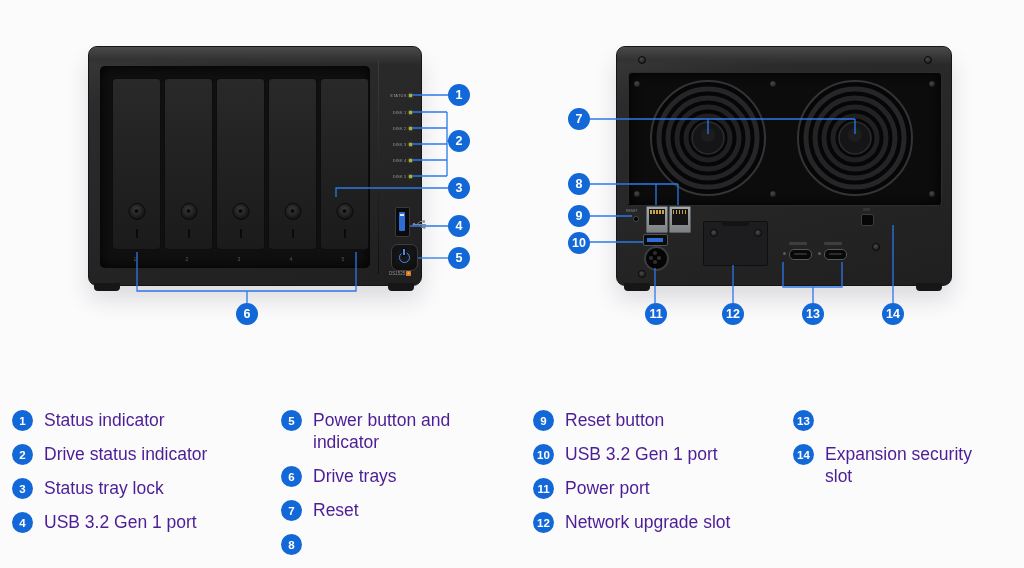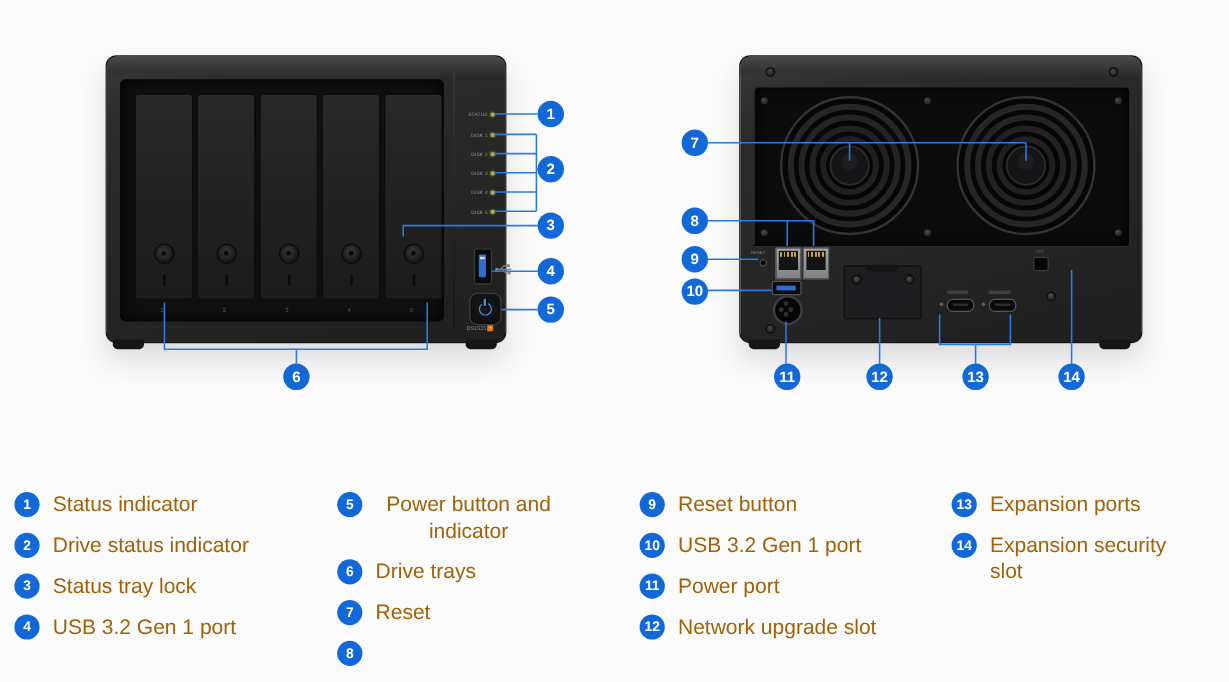--- a/index.html
+++ b/index.html
@@ -85,21 +85,21 @@
     position:absolute;width:22px;height:22px;border-radius:50%;background:#1368d8;
     color:#fff;font-size:12.5px;font-weight:bold;display:flex;align-items:center;justify-content:center;
   }
   
   .legend-col{position:absolute;top:409px;}
   .li{display:flex;align-items:flex-start;gap:11px;margin-bottom:12px;}
   .badge{
     flex:0 0 auto;width:21px;height:21px;border-radius:50%;background:#1368d8;color:#fff;
     font-size:11.5px;font-weight:bold;display:flex;align-items:center;justify-content:center;margin-top:1px;
   }
-  .lbl{font-size:17.5px;line-height:22px;color:#a16207;}
+  .lbl{font-size:17.5px;line-height:22px;color:#4c1d95;}
 </style>
 </head>
 <body>
 
 <div class="stage">
 
   <div class="chassis" style="left:88px;top:46px;width:332px;height:238px;">
     <div class="top-face"></div>
   </div>
   <div class="foot" style="left:94px;top:283px;"></div>
@@ -304,21 +304,21 @@
         <span class="lbl">Status tray lock</span>
       </div>
     <div class="li">
         <span class="badge">4</span>
         <span class="lbl">USB 3.2 Gen 1 port</span>
       </div>
   </div>
   <div class="legend-col" style="left:281px;">
     <div class="li">
         <span class="badge">5</span>
-        <span class="lbl" style="max-width:155px;text-align:center;">Power button and indicator</span>
+        <span class="lbl" style="max-width:155px;">Power button and indicator</span>
       </div>
     <div class="li">
         <span class="badge">6</span>
         <span class="lbl">Drive trays</span>
       </div>
     <div class="li">
         <span class="badge">7</span>
         <span class="lbl">Reset</span>
       </div>
     <div class="li">
@@ -339,21 +339,20 @@
         <span class="lbl">Power port</span>
       </div>
     <div class="li">
         <span class="badge">12</span>
         <span class="lbl">Network upgrade slot</span>
       </div>
   </div>
   <div class="legend-col" style="left:793px;">
     <div class="li">
         <span class="badge">13</span>
-        <span class="lbl">Expansion ports</span>
       </div>
     <div class="li">
         <span class="badge">14</span>
         <span class="lbl" style="max-width:168px;">Expansion security slot</span>
       </div>
   </div>
 
 </div>
 
 </body></html>

